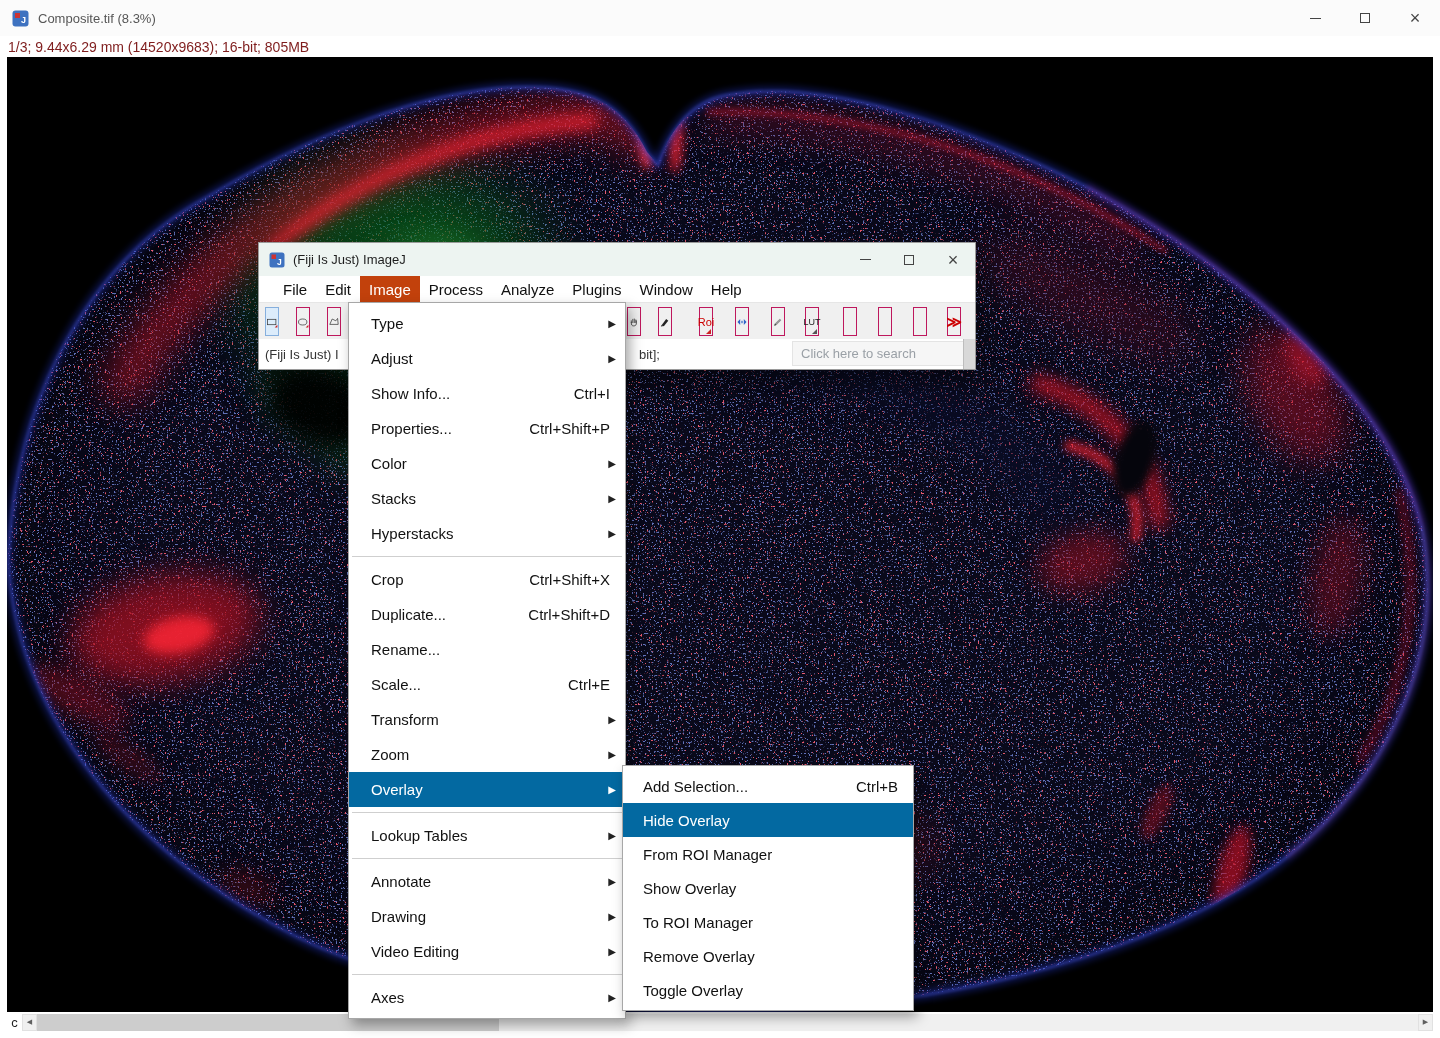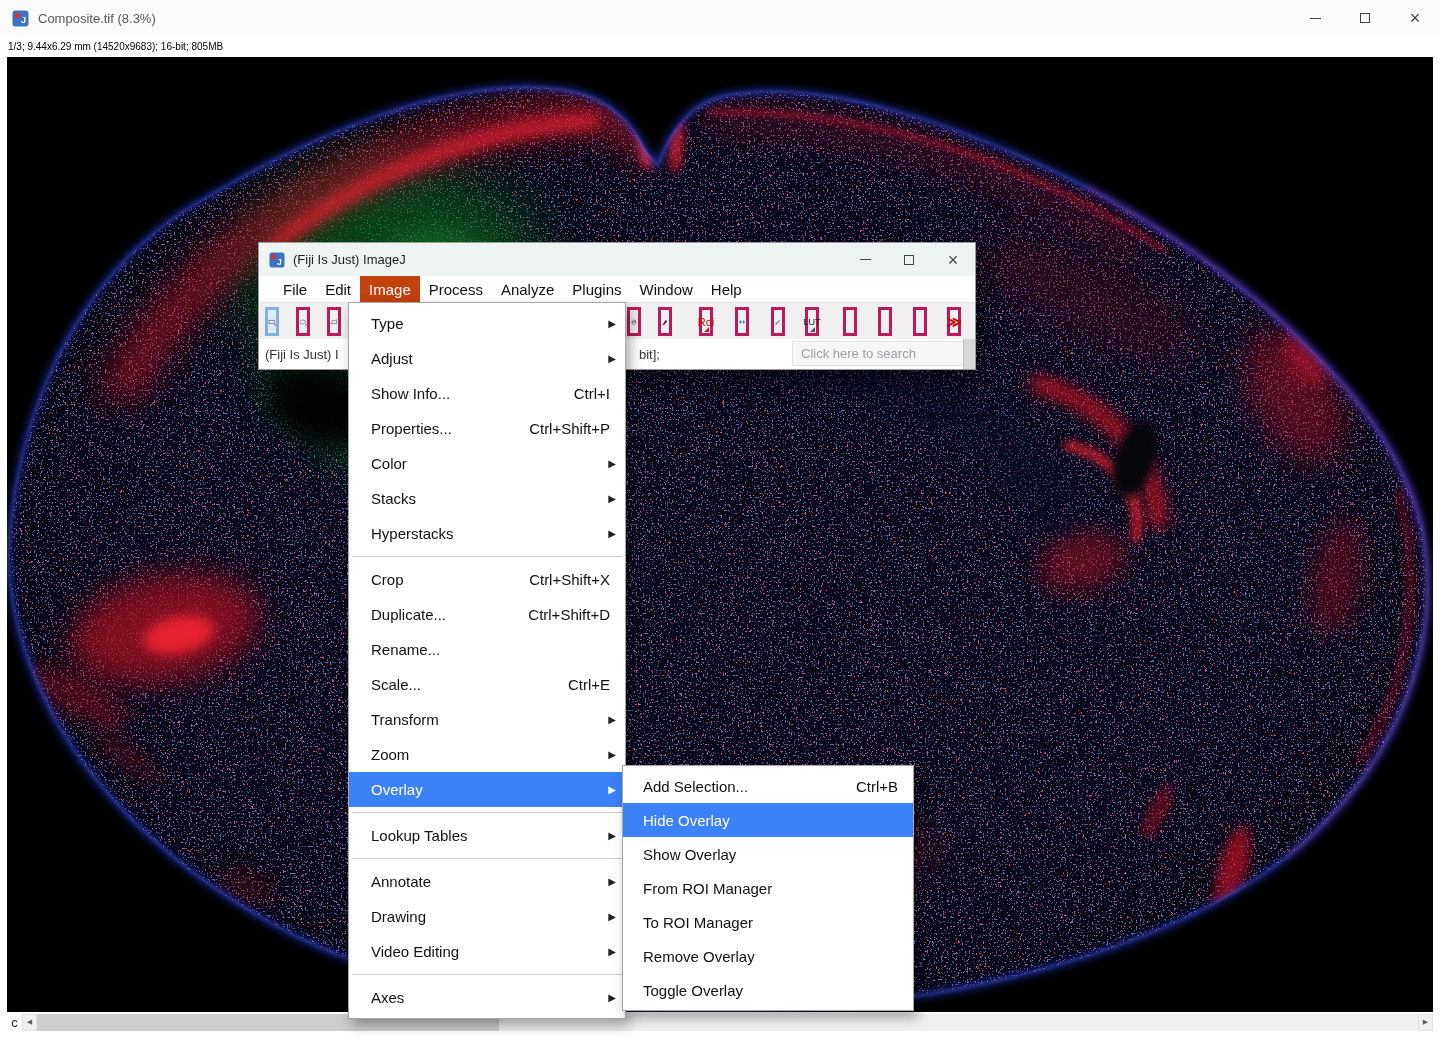--- a/index.html
+++ b/index.html
@@ -11,21 +11,21 @@
                    background:#fbfbfb; display:flex; align-items:center; z-index:5; }
   .app-icon { width:17px; height:17px; margin-left:12px; flex:0 0 auto; }
   .main-title { margin-left:9px; font-size:13px; color:#565656; }
   .win-controls { margin-left:auto; display:flex; height:100%; }
   .win-btn { width:50px; height:100%; display:flex; align-items:center; justify-content:center; }
   .glyph-min { width:11px; height:1px; background:#444; }
   .glyph-max { width:10px; height:10px; border:1px solid #444; }
   .glyph-close { font-size:18px; line-height:1; color:#444; }
 
   .info-bar { position:absolute; left:0; top:36px; width:1440px; height:21px; background:#fff;
-              font-size:10px; color:#000000; display:flex; align-items:center; padding-left:8px; z-index:5; }
+              font-size:14px; color:#7f1d1d; display:flex; align-items:center; padding-left:8px; z-index:5; }
 
   .canvas { position:absolute; left:7px; top:57px; width:1426px; height:955px; background:#000; z-index:1; }
   .canvas svg { display:block; }
 
   
   .hscroll { position:absolute; left:7px; top:1012px; width:1426px; height:20px; background:#fff;
              display:flex; align-items:center; z-index:2; }
   .chan-label { width:15px; font-size:13px; color:#222; text-align:center; }
   .scroll-btn { width:15px; height:17px; background:#f0f0f0; border:1px solid #e1e1e1; color:#606060;
                 font-size:7px; display:flex; align-items:center; justify-content:center; flex:0 0 auto; }
@@ -41,21 +41,21 @@
   .ij-controls { margin-left:auto; display:flex; height:100%; }
   .ij-btn { width:44px; height:100%; display:flex; align-items:center; justify-content:center; }
 
   .ij-menubar { height:26px; background:#fff; display:flex; align-items:stretch; padding-left:15px;
                 font-size:15px; }
   .mb-item { padding:0 9px; display:flex; align-items:center; color:#101010; }
   .mb-item.active { background:#c2410c; color:#fff; }
 
   .ij-toolbar { height:37px; background:#f0f0f0; position:relative; border-top:1px solid #e6e6e6; }
   .tb-btn { position:absolute; top:4px; width:14px; height:29px; background:#f0f0f0;
-            border:3px solid #be185d; display:flex; align-items:center; justify-content:center; }
+            border:1px solid #be185d; display:flex; align-items:center; justify-content:center; }
   .tb-btn.active { background:#dcecfb; border-color:#86afdd; }
   .tb-roi { color:#cc0000; font-size:11px; }
   .tb-lut { color:#1a1a1a; font-size:9px; letter-spacing:0; }
   .tb-more { color:#cc0000; font-size:15px; font-weight:bold; }
   .corner-tri { position:absolute; right:1px; bottom:1px; width:0; height:0;
                 border-left:5px solid transparent; border-bottom:5px solid #cc2222; }
 
   .ij-status { height:30px; background:#fff; position:relative; font-size:13px; color:#333; }
   .status-left { position:absolute; left:6px; top:8px; white-space:nowrap; }
   .status-right { position:absolute; left:380px; top:8px; white-space:nowrap; }
@@ -68,21 +68,21 @@
 
   
   .menu-popup { position:absolute; background:#fff; border:1px solid #a7a7a7;
                 box-shadow:4px 6px 12px rgba(0,0,0,.35); font-size:15px; padding:3px 0; }
   #image-menu { left:348px; top:302px; width:278px; z-index:20; }
   #overlay-submenu { left:622px; top:765px; width:292px; z-index:30; }
   .menu-item { height:35px; display:flex; align-items:center; padding-left:22px; color:#111; }
   #overlay-submenu .menu-item { height:34px; padding-left:20px; }
   .mi-shortcut { margin-left:auto; padding-right:15px; }
   .mi-arrow { margin-left:auto; padding-right:9px; font-size:10px; color:#222; }
-  .menu-item.hl { background:#3b82f6; color:#fff; }
+  .menu-item.hl { background:#0369a1; color:#fff; }
   .menu-item.hl .mi-arrow { color:#fff; }
   .menu-sep { height:1px; background:#cfcfcf; margin:5px 3px; }
 </style>
 </head>
 <body>
 
 <div class="main-titlebar">
   <svg class="app-icon" viewBox="0 0 17 17">
     <rect x="0.5" y="0.5" width="16" height="16" rx="3" fill="#3e72c0"></rect>
     <rect x="3" y="3" width="5" height="5" fill="#cc3333"></rect>
@@ -397,28 +397,28 @@
   <div id="overlay-submenu-list">
       <div class="menu-item">
         <span class="mi-label">Add Selection...</span>
         <span class="mi-shortcut">Ctrl+B</span>
       </div>
       <div class="menu-item hl">
         <span class="mi-label">Hide Overlay</span>
         <span class="mi-shortcut"></span>
       </div>
       <div class="menu-item">
+        <span class="mi-label">From ROI Manager</span>
+        <span class="mi-shortcut"></span>
+      </div>
+      <div class="menu-item">
         <span class="mi-label">Show Overlay</span>
         <span class="mi-shortcut"></span>
       </div>
       <div class="menu-item">
-        <span class="mi-label">From ROI Manager</span>
-        <span class="mi-shortcut"></span>
-      </div>
-      <div class="menu-item">
         <span class="mi-label">To ROI Manager</span>
         <span class="mi-shortcut"></span>
       </div>
       <div class="menu-item">
         <span class="mi-label">Remove Overlay</span>
         <span class="mi-shortcut"></span>
       </div>
       <div class="menu-item">
         <span class="mi-label">Toggle Overlay</span>
         <span class="mi-shortcut"></span>

